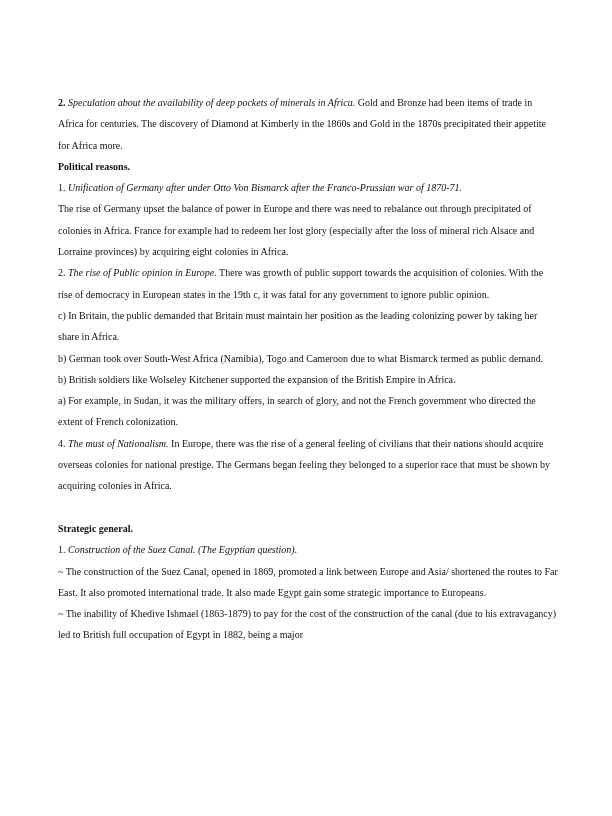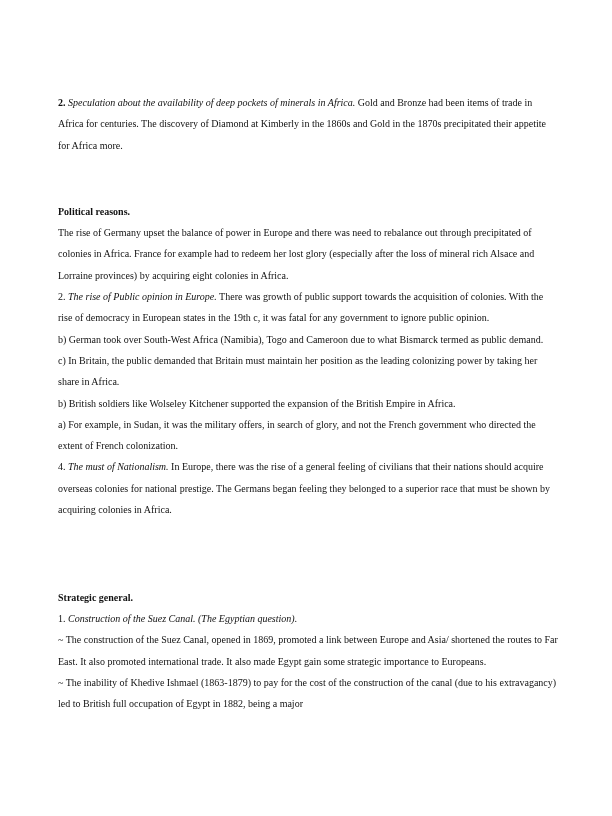--- a/index.html
+++ b/index.html
@@ -22,42 +22,42 @@
       width: 500px;
       font-size: 10px;
       line-height: 21.3px;
     }
     .para {
       margin: 0;
       padding: 0;
     }
     .heading {
       font-weight: bold;
-      margin-top: 45px;
     }
     .blank {
       height: 21.3px;
     }
     em { font-style: italic; }
     b { font-weight: bold; }
   </style>
 </head>
 <body>
 
 <div class="page">
 
   <p class="para"><b>2.</b> <em>Speculation about the availability of deep pockets of minerals in Africa.</em><span> Gold and Bronze had been items of trade in Africa for centuries. The discovery of Diamond at Kimberly in the 1860s and Gold in the 1870s precipitated their appetite for Africa more.</span></p>
 
   <p class="para heading">Political reasons.</p>
 
+  <p class="para"><span>1. </span><em>Unification of Germany after under Otto Von Bismarck after the Franco-Prussian war of 1870-71.</em></p>
   <p class="para">The rise of Germany upset the balance of power in Europe and there was need to rebalance out through precipitated of colonies in Africa. France for example had to redeem her lost glory (especially after the loss of mineral rich Alsace and Lorraine provinces) by acquiring eight colonies in Africa.</p>
 
   <p class="para"><span>2. </span><em>The rise of Public opinion in Europe.</em><span> There was growth of public support towards the acquisition of colonies. With the rise of democracy in European states in the 19th c, it was fatal for any government to ignore public opinion.</span></p>
+  <p class="para">c) In Britain, the public demanded that Britain must maintain her position as the leading colonizing power by taking her share in Africa.</p>
   <p class="para">b) German took over South-West Africa (Namibia), Togo and Cameroon due to what Bismarck termed as public demand.</p>
-  <p class="para">c) In Britain, the public demanded that Britain must maintain her position as the leading colonizing power by taking her share in Africa.</p>
 
   <p class="para">b) British soldiers like Wolseley Kitchener supported the expansion of the British Empire in Africa.</p>
   <p class="para">a) For example, in Sudan, it was the military offers, in search of glory, and not the French government who directed the extent of French colonization.</p>
 
   <p class="para"><span>4. </span><em>The must of Nationalism.</em><span>  In Europe, there was the rise of a general feeling of civilians that their nations should acquire overseas colonies for national prestige. The Germans began feeling they belonged to a superior race that must be shown by acquiring colonies in Africa.</span></p>
 
   <div class="blank"></div>
 
   <p class="para heading">Strategic general.</p>
 

